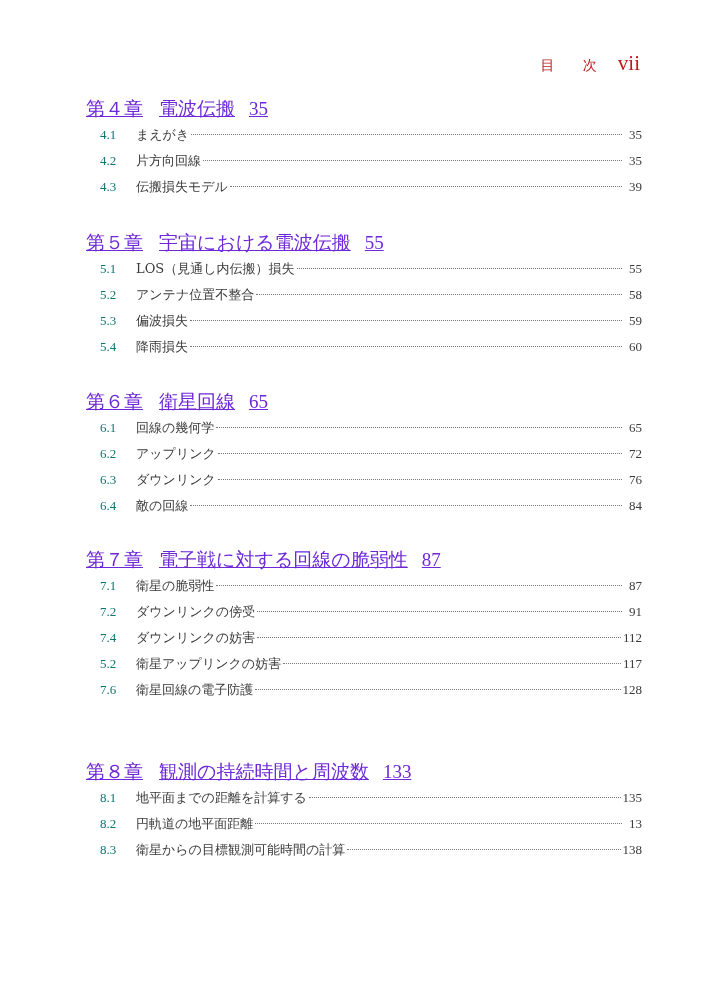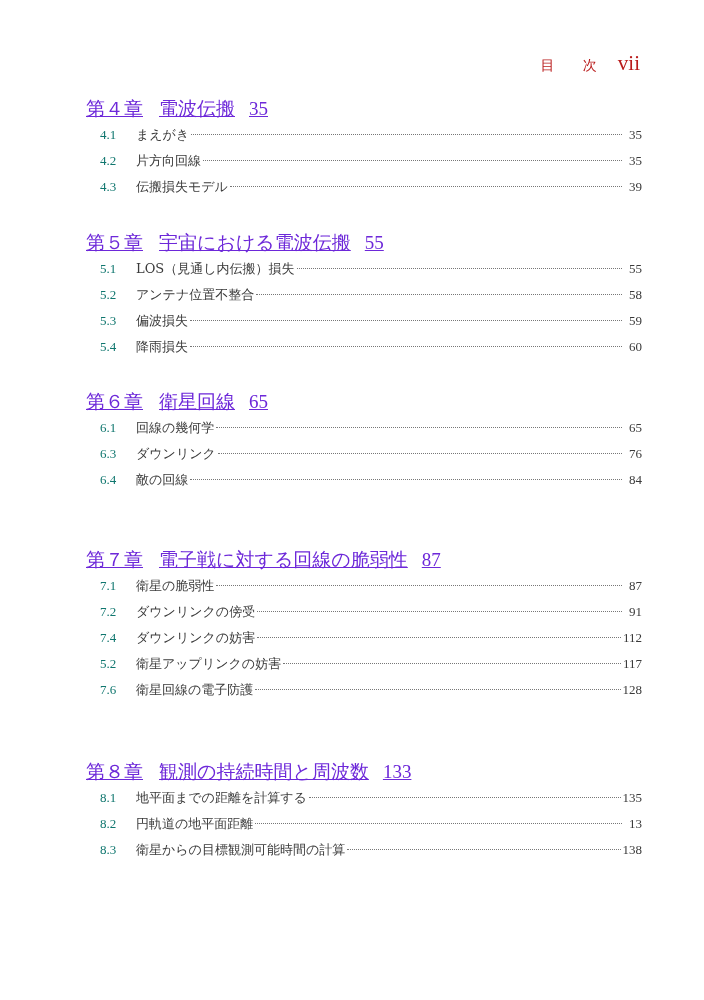--- a/index.html
+++ b/index.html
@@ -90,20 +90,26 @@
     <div class="chapter-title">
       <span class="ch-label">第６章</span><span>衛星回線</span><span class="ch-page">65</span>
     </div>
     <div class="entry">
         <span class="num">6.1</span>
         <span class="title">回線の幾何学</span>
         <span class="leader"></span>
         <span class="page">65</span>
       </div>
     <div class="entry">
+        <span class="num">6.2</span>
+        <span class="title">アップリンク</span>
+        <span class="leader"></span>
+        <span class="page">72</span>
+      </div>
+    <div class="entry">
         <span class="num">6.3</span>
         <span class="title">ダウンリンク</span>
         <span class="leader"></span>
         <span class="page">76</span>
       </div>
     <div class="entry">
         <span class="num">6.4</span>
         <span class="title">敵の回線</span>
         <span class="leader"></span>
         <span class="page">84</span>

